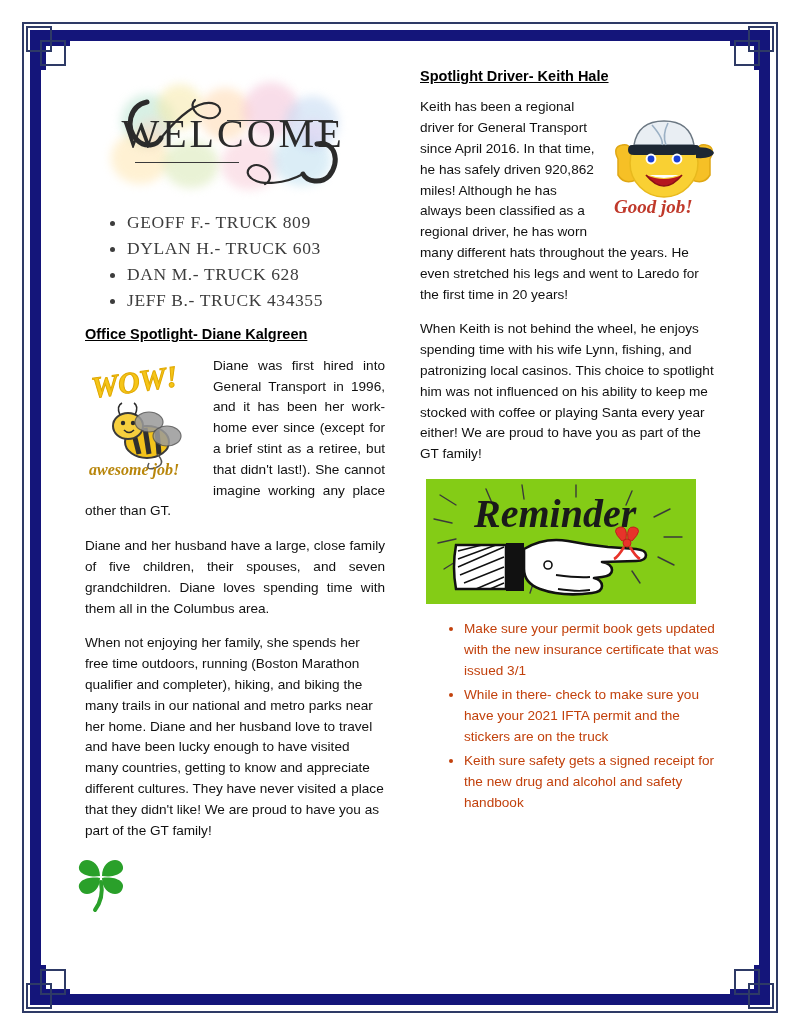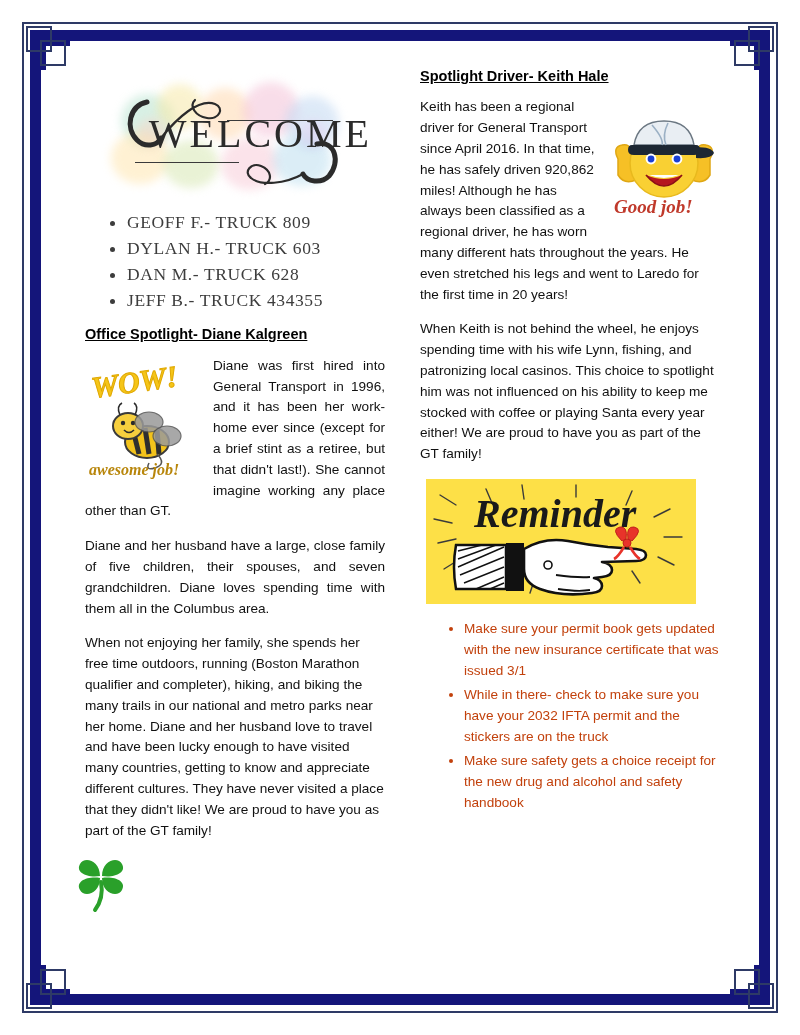--- a/index.html
+++ b/index.html
@@ -99,23 +99,23 @@
     margin: 22px 0 4px 18px;
   }
   .blob {
     position: absolute;
     border-radius: 50%;
     filter: blur(5px);
     opacity: .55;
   }
   .welcome-word {
     position: absolute;
-    left: 9px; top: 30px;
+    left: 0; top: 30px;
     width: 100%;
-    text-align: right;
+    text-align: center;
     font-family: "Liberation Serif", serif;
     font-size: 40px;
     letter-spacing: 3px;
     color: #2b2b2b;
     z-index: 3;
   }
   .swash {
     position: absolute;
     z-index: 2;
   }
@@ -172,21 +172,21 @@
     float: right;
     position: relative;
     width: 112px;
     height: 118px;
     margin: 4px 0 4px 10px;
   }
   .img-reminder {
     width: 270px;
     height: 125px;
     margin: 4px 0 14px 6px;
-    background: #fde047;
+    background: #84cc16;
     position: relative;
     overflow: hidden;
   }
   .img-clover {
     position: absolute;
     left: 10px;
     bottom: 62px;
     width: 62px;
     height: 70px;
   }
@@ -382,22 +382,22 @@
             <path d="M196 62 q-12 -12 -2 -14 q8 -1 6 12 z"></path>
             <path d="M206 62 q12 -12 2 -14 q-8 -1 -6 12 z"></path>
             <circle cx="201" cy="64" r="4"></circle>
             <path d="M198 68 q-6 10 -10 12 M204 68 q6 10 10 12" stroke="#e8332a" stroke-width="2.6" fill="none"></path>
           </g>
         </svg>
       </div>
 
       <ul class="reminder-list">
         <li>Make sure your permit book gets updated with the new insurance certificate that was issued 3/1</li>
-        <li>While in there- check to make sure you have your 2032 IFTA permit and the stickers are on the truck</li>
-        <li>Make sure safety gets a choice receipt for the new drug and alcohol and safety handbook</li>
+        <li>While in there- check to make sure you have your 2021 IFTA permit and the stickers are on the truck</li>
+        <li>Keith sure safety gets a signed receipt for the new drug and alcohol and safety handbook</li>
       </ul>
     </div>
 
     <div class="img-clover">
       <svg width="62" height="70" viewBox="0 0 62 70">
         <g fill="#2aa02a">
           <path d="M30 30 C30 14, 14 10, 10 18 C5 27, 18 32, 30 30 Z"></path>
           <path d="M32 30 C32 14, 48 10, 52 18 C57 27, 44 32, 32 30 Z"></path>
           <path d="M30 32 C30 48, 14 52, 10 44 C5 35, 18 30, 30 32 Z"></path>
           <path d="M32 32 C32 48, 48 52, 52 44 C57 35, 44 30, 32 32 Z"></path>

